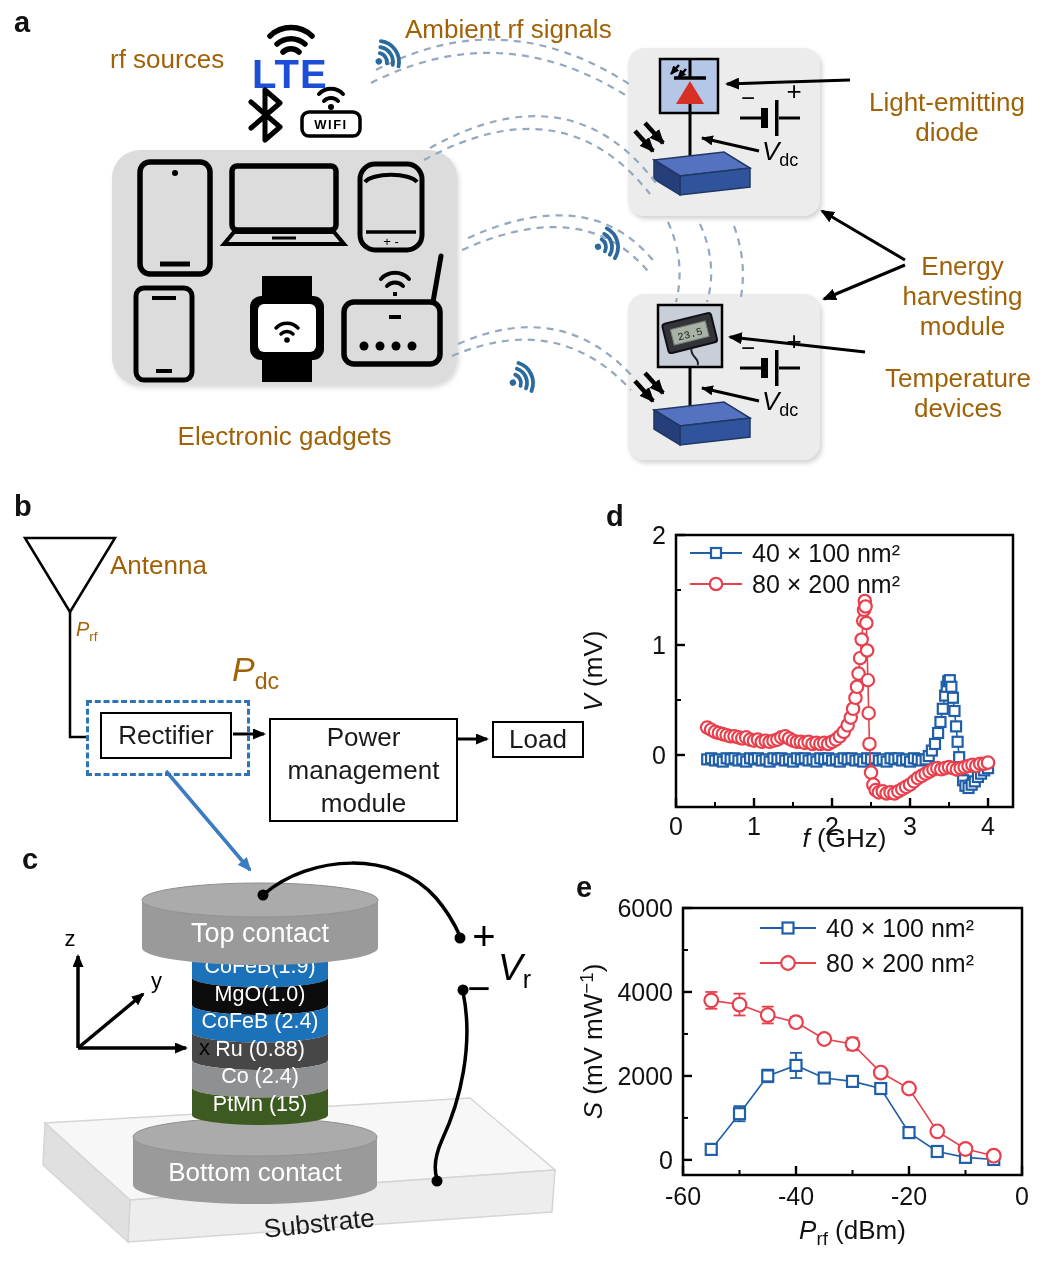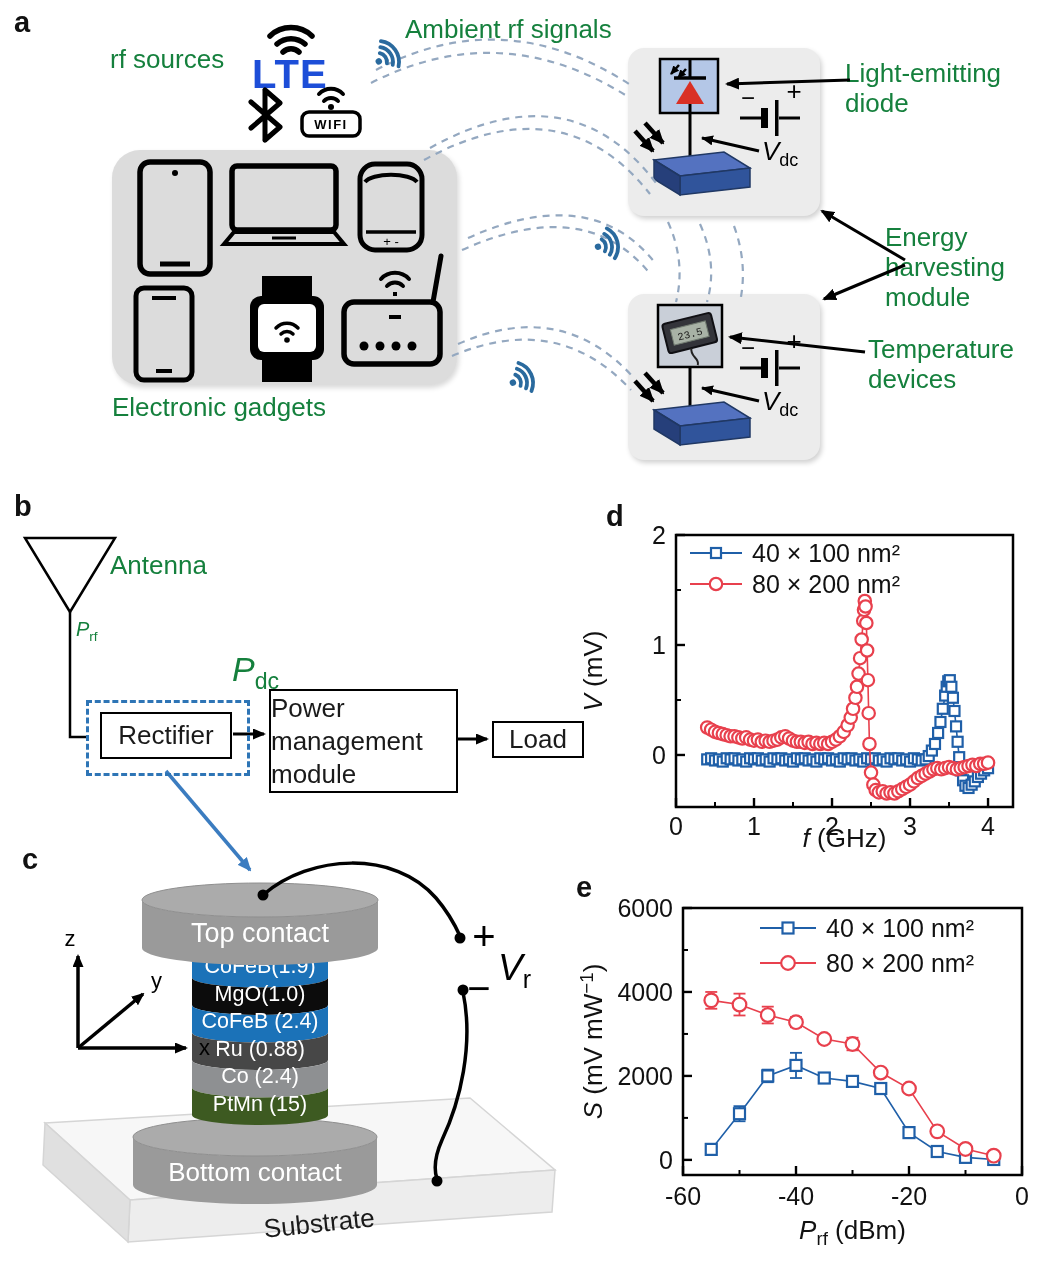--- a/index.html
+++ b/index.html
@@ -1,21 +1,21 @@
 <!DOCTYPE html>
 <html><head>
 <meta charset="utf-8">
 <style>
   html,body{margin:0;padding:0;background:#ffffff;}
   #fig{position:relative;width:1049px;height:1265px;background:#fff;overflow:hidden;
        font-family:"Liberation Sans","DejaVu Sans",sans-serif;color:#1a1a1a;}
   .abs{position:absolute;}
   .pl{position:absolute;font-weight:bold;font-size:29px;color:#111;}
-  .txt{position:absolute;font-size:26px;color:#15803d;white-space:nowrap;}
-  .ctr{white-space:normal;}
+  .txt{position:absolute;font-size:26px;color:#a16207;white-space:nowrap;}
+  .ctr{text-align:center;white-space:normal;margin-top:29px;}
   .graybox{position:absolute;background:#dcdcdc;border-radius:28px;box-shadow:2px 3px 5px rgba(0,0,0,.15);}
   .module{position:absolute;background:#ececec;border-radius:16px;box-shadow:2px 3px 5px rgba(0,0,0,.18);}
   .boxed{position:absolute;border:2.5px solid #000;background:#fff;display:flex;align-items:center;justify-content:center;font-size:26px;}
   .dashedbox{position:absolute;border:3px dashed #2e75b6;background:transparent;}
   .lte{position:absolute;font-weight:800;font-size:40px;letter-spacing:1px;color:#1d4ed8;text-align:right;}
   sub{font-size:68%;}
   svg{overflow:visible;}
   .noptr{pointer-events:none;}
   .emit path{stroke:#2a6a9e;stroke-width:3.8;fill:none;stroke-linecap:round;}
   .arc{stroke:#94a8c0;stroke-width:2.2;fill:none;stroke-dasharray:7 6;}

